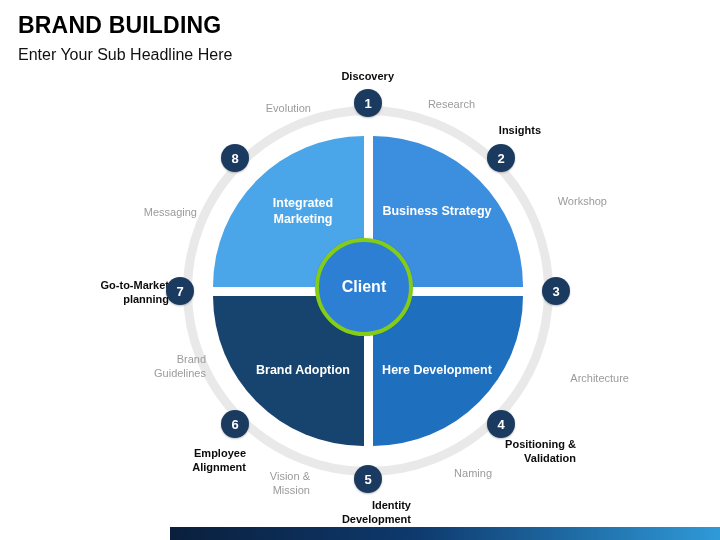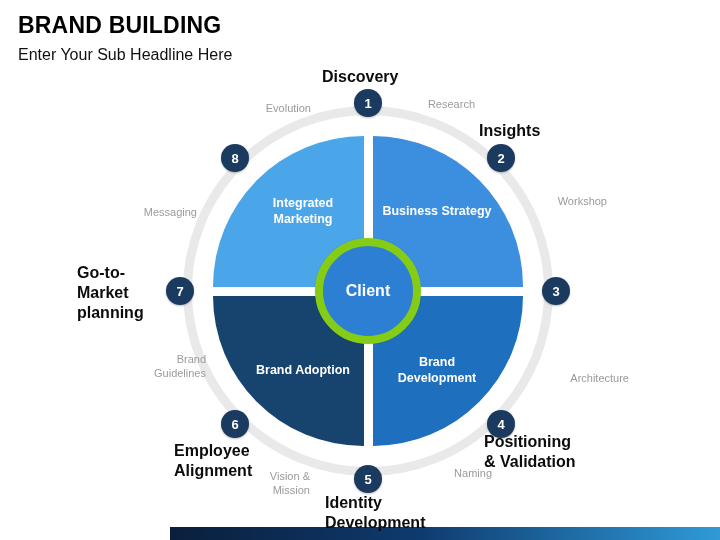--- a/index.html
+++ b/index.html
@@ -34,34 +34,34 @@
   .quad.tr{border-top-right-radius:100%;}
   .quad.bl{border-bottom-left-radius:100%;}
   .quad.br{border-bottom-right-radius:100%;}
   .quad-label{
     position:absolute;width:112px;transform:translate(-50%,-50%);
     text-align:center;color:#fff;font-size:12.5px;font-weight:700;
     line-height:1.25;z-index:2;
   }
   .center-circle{
     position:absolute;left:315px;top:238px;width:90px;height:90px;
-    border-radius:50%;border:8px solid #84cc16;z-index:3;
+    border-radius:50%;border:4px solid #84cc16;z-index:3;
     display:flex;align-items:center;justify-content:center;
     box-shadow:0 0 0 1px rgba(0,0,0,0.04);
   }
   .center-circle span{color:#fff;font-size:16px;font-weight:700;}
   .step-circle{
     position:absolute;width:28px;height:28px;border-radius:50%;
     display:flex;align-items:center;justify-content:center;z-index:4;
     box-shadow:0 1px 2px rgba(0,0,0,0.25);
   }
   .step-circle span{color:#fff;font-size:13px;font-weight:700;}
   .step-label{
     position:absolute;transform:translate(-50%,-50%);
-    text-align:left;font-size:16px;font-weight:700;color:#0c0c0c;
+    text-align:right;font-size:11px;font-weight:700;color:#0c0c0c;
     line-height:1.25;z-index:2;
   }
   .phase-label{
     position:absolute;transform:translate(-50%,-50%);
     text-align:right;font-size:11px;font-weight:400;color:#9b9b9b;
     line-height:1.25;z-index:2;
   }
   .footer-bar{
     position:absolute;left:170px;right:0;bottom:0;height:13px;
     background:linear-gradient(to right,#0a1f3c 0%,#0e3a6e 45%,#2f9ad8 100%);
@@ -81,21 +81,21 @@
 
     <div class="pie">
       <div class="quad tl" style="background: rgb(75, 165, 233);"></div>
       <div class="quad tr" style="background: rgb(60, 142, 222);"></div>
       <div class="quad bl" style="background: rgb(23, 68, 111);"></div>
       <div class="quad br" style="background: rgb(30, 111, 190);"></div>
     </div>
 
     <div class="quad-label" style="left:303px;top:212px;">Integrated Marketing</div>
     <div class="quad-label" style="left:437px;top:212px;">Business Strategy</div>
-    <div class="quad-label" style="left:437px;top:371px;">Brand Development</div>
+    <div class="quad-label" style="left:437px;top:371px;">Here Development</div>
     <div class="quad-label" style="left:303px;top:371px;">Brand Adoption</div>
 
     <div class="center-circle" style="background: rgb(44, 127, 210);">
       <span>Client</span>
     </div>
 
     <div class="step-circle" style="left: 354px; top: 89px; background: rgb(27, 58, 95);">
         <span>1</span>
       </div>
     <div class="step-circle" style="left: 487px; top: 144px; background: rgb(27, 58, 95);">

